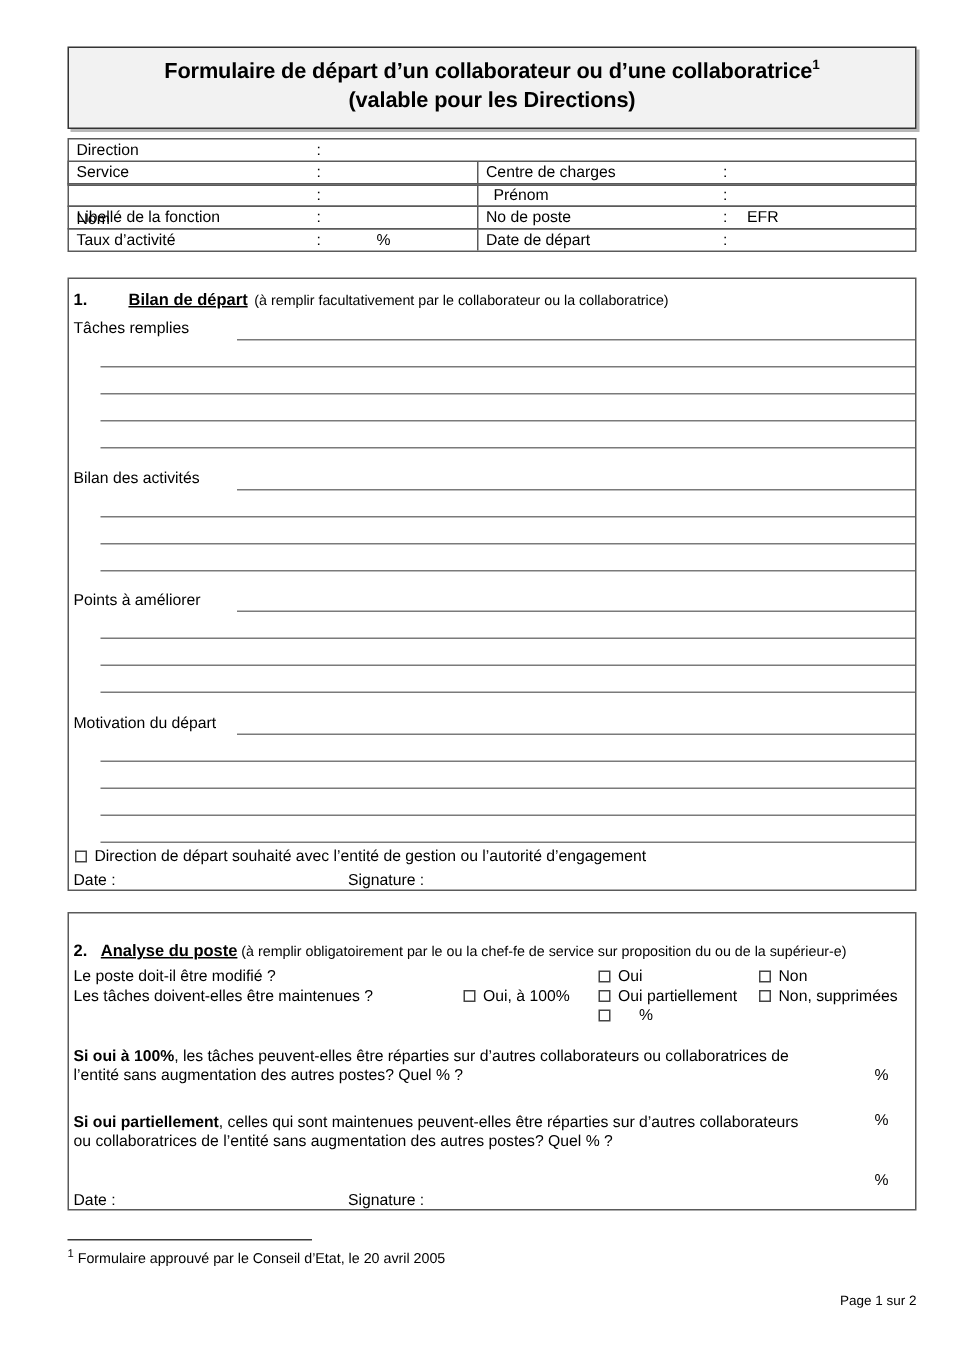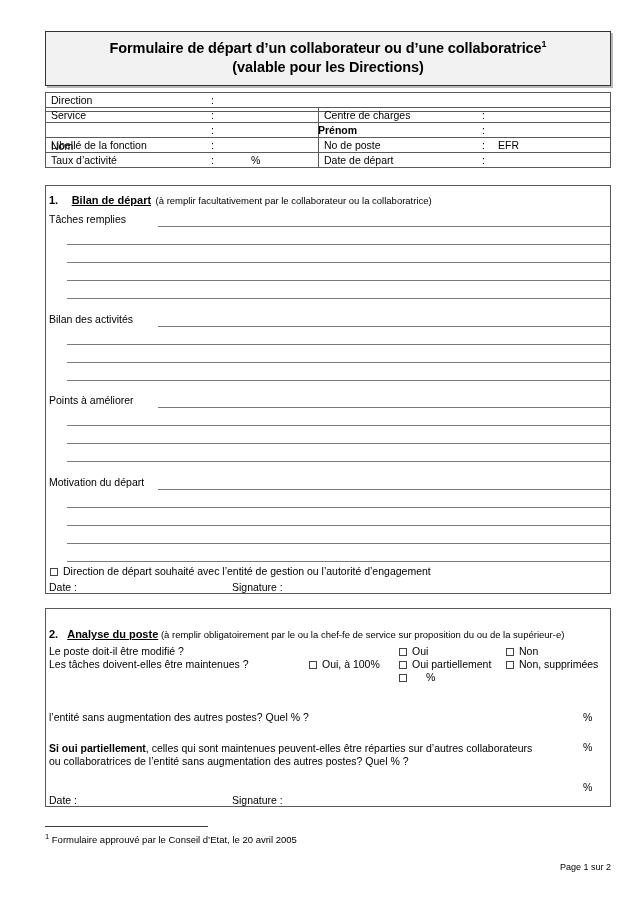--- a/index.html
+++ b/index.html
@@ -183,42 +183,42 @@
 
   <div class="title-box">
     <div class="title-line">
       <span>Formulaire de départ d’un collaborateur ou d’une collaboratrice</span><sup>1</sup>
     </div>
     <div class="title-line">(valable pour les Directions)</div>
   </div>
 
   <div class="abs" style="left:45px; top:92px; width:566px;">
 
-    <div class="abs" style="left:0; top:0; width:566px; height:20px; box-sizing:border-box; border:1px solid #5a5a5a;">
+    <div class="abs" style="left:0; top:0; width:566px; height:32px; box-sizing:border-box; border:1px solid #5a5a5a;">
       <span class="txt" style="left:5px; top:1px;">Direction</span>
       <span class="txt" style="left:165px; top:1px;">:</span>
       <span class="txt" style="left:180px; top:1px;"></span>
     </div>
 
     <div class="abs" style="left:0; top:15px; width:566px; height:16px; box-sizing:border-box; border:1px solid #5a5a5a;">
       <span class="txt" style="left:5px; top:1px;">Service</span>
       <span class="txt" style="left:165px; top:1px;">:</span>
       <span class="txt" style="left:180px; top:1px;"></span>
       <div class="abs" style="left:272px; top:0; width:0; height:14px; border-left:1px solid #5a5a5a;"></div>
       <span class="txt" style="left:278px; top:1px;">Centre de charges</span>
       <span class="txt" style="left:436px; top:1px;">:</span>
       <span class="txt" style="left:452px; top:1px;"></span>
     </div>
 
     <div class="abs" style="left:0; top:30px; width:566px; height:16px; box-sizing:border-box; border:1px solid #5a5a5a;">
       <span class="txt" style="left:5px; top:17px;">Nom</span>
       <span class="txt" style="left:165px; top:1px;">:</span>
       <span class="txt" style="left:180px; top:1px;"></span>
       <div class="abs" style="left:272px; top:0; width:0; height:14px; border-left:1px solid #5a5a5a;"></div>
-      <span class="txt" style="left:272px; top:1px;font-weight:bold;">Prénom</span>
+      <span class="txt" style="left:283px; top:1px;">Prénom</span>
       <span class="txt" style="left:436px; top:1px;">:</span>
       <span class="txt" style="left:452px; top:1px;"></span>
     </div>
 
     <div class="abs" style="left:0; top:45px; width:566px; height:16px; box-sizing:border-box; border:1px solid #5a5a5a;">
       <span class="txt" style="left:5px; top:1px;">Libellé de la fonction</span>
       <span class="txt" style="left:165px; top:1px;">:</span>
       <span class="txt" style="left:180px; top:1px;"></span>
       <div class="abs" style="left:272px; top:0; width:0; height:14px; border-left:1px solid #5a5a5a;"></div>
       <span class="txt" style="left:278px; top:1px;">No de poste</span>
@@ -234,21 +234,21 @@
       <span class="txt" style="left:278px; top:1px;">Date de départ</span>
       <span class="txt" style="left:436px; top:1px;">:</span>
       <span class="txt" style="left:452px; top:1px;"></span>
     </div>
   </div>
 
   <div class="box" id="section1-box"></div>
 
   <div class="abs" style="left:49px; top:190px; white-space:nowrap;">
     <span class="sec-num">1.</span>
-    <span class="sec-title" style="margin-left:9px;">Bilan de départ</span>
+    <span class="sec-title" style="margin-left:23px;">Bilan de départ</span>
     <span class="sec-note" style="margin-left:0;">(à remplir facultativement par le collaborateur ou la collaboratrice)</span>
   </div>
 
   <div class="fld-label" style="left:49px; top:213px;">Tâches remplies</div>
   <div class="rule" style="left:158px; top:226px; width:452px;"></div>
   <div class="rule" style="left:67px; top:244px; width:543px;"></div>
   <div class="rule" style="left:67px; top:262px; width:543px;"></div>
   <div class="rule" style="left:67px; top:280px; width:543px;"></div>
   <div class="rule" style="left:67px; top:298px; width:543px;"></div>
 
@@ -303,20 +303,23 @@
     <span class="cb"></span><span style="margin-left:14px;">%</span>
   </div>
 
   <div class="cb-row" style="left:506px; top:645px;">
     <span class="cb"></span><span>Non</span>
   </div>
   <div class="cb-row" style="left:506px; top:658px;">
     <span class="cb"></span><span>Non, supprimées</span>
   </div>
 
+  <div class="para" style="left:49px; top:697px; width:530px;">
+    <span class="txt-b" style="position:static;">Si oui à 100%</span><span>, les tâches peuvent-elles être réparties sur d’autres collaborateurs ou collaboratrices de</span>
+  </div>
   <div class="txt" style="left:49px; top:711px;">l’entité sans augmentation des autres postes? Quel % ?</div>
   <div class="txt" style="left:583px; top:711px;">%</div>
 
   <div class="para" style="left:49px; top:741px; width:530px;">
     <span class="txt-b" style="position:static;">Si oui partiellement</span><span>, celles qui sont maintenues peuvent-elles être réparties sur d’autres collaborateurs</span>
   </div>
   <div class="txt" style="left:583px; top:741px;">%</div>
   <div class="txt" style="left:49px; top:755px;">ou collaboratrices de l’entité sans augmentation des autres postes? Quel % ?</div>
 
   <div class="txt" style="left:583px; top:781px;">%</div>

